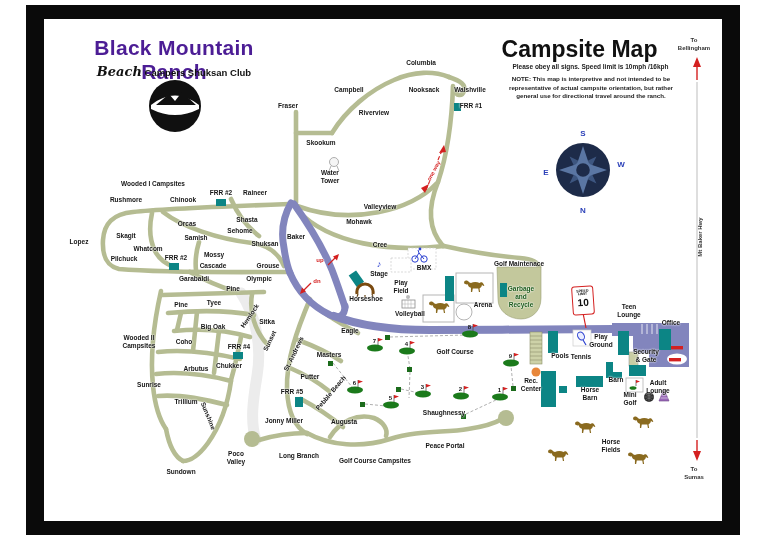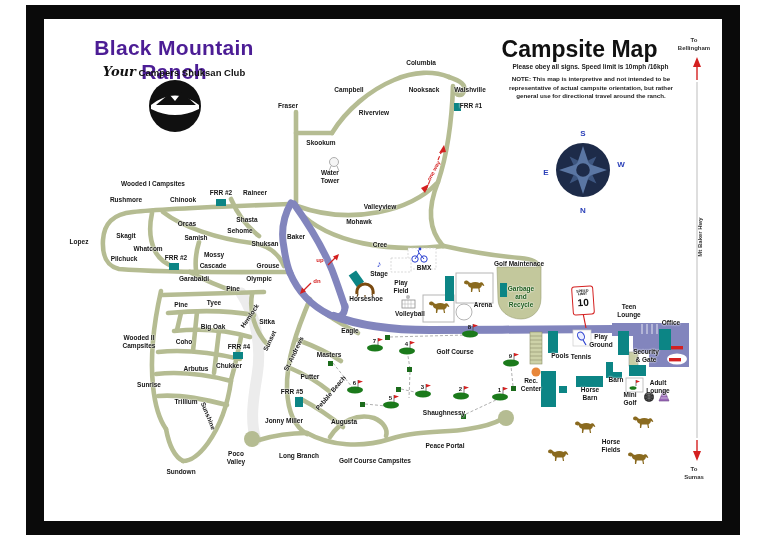--- a/index.html
+++ b/index.html
@@ -261,21 +261,21 @@
     </g>
     <g>
       <polygon points="664,389 659,401 669,401" fill="#9a68b8" stroke="#6a3f85" stroke-width="0.6"></polygon>
       <path d="M661.5,395 L666.5,395 M660.5,398 L668,398" stroke="#d8c8e8" stroke-width="0.8"></path>
     </g>
   </g>
 </svg>
 
 <div class="ranch-title">Black Mountain Ranch</div>
 <div class="ranch-sub">
-  <span class="script">Your</span><span class="rest"> Campers Shuksan Club</span>
+  <span class="script">Beach</span><span class="rest"> Campers Shuksan Club</span>
 </div>
 <div class="map-title">Campsite Map</div>
 <div class="speed-note">Please obey all signs. Speed limit is 10mph /16kph</div>
 <div class="note">NOTE:  This map is interpretive and not intended to be representative of actual campsite orientation, but rather general use for directional travel around the ranch.</div>
 
 <div class="hwy-label" style="left:694px;top:45px">To
 Bellingham</div>
 <div class="hwy-name">Mt Baker Hwy</div>
 <div class="hwy-label" style="left:694px;top:474px">To
 Sumas</div>

